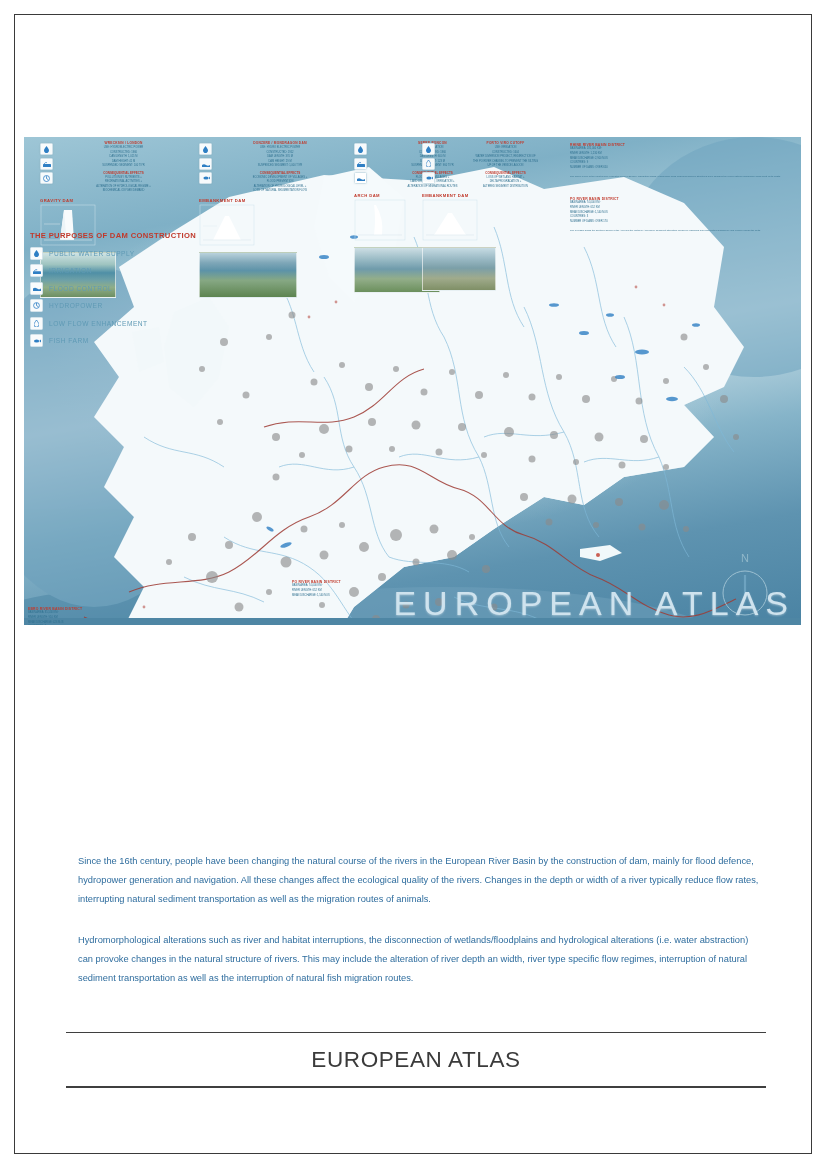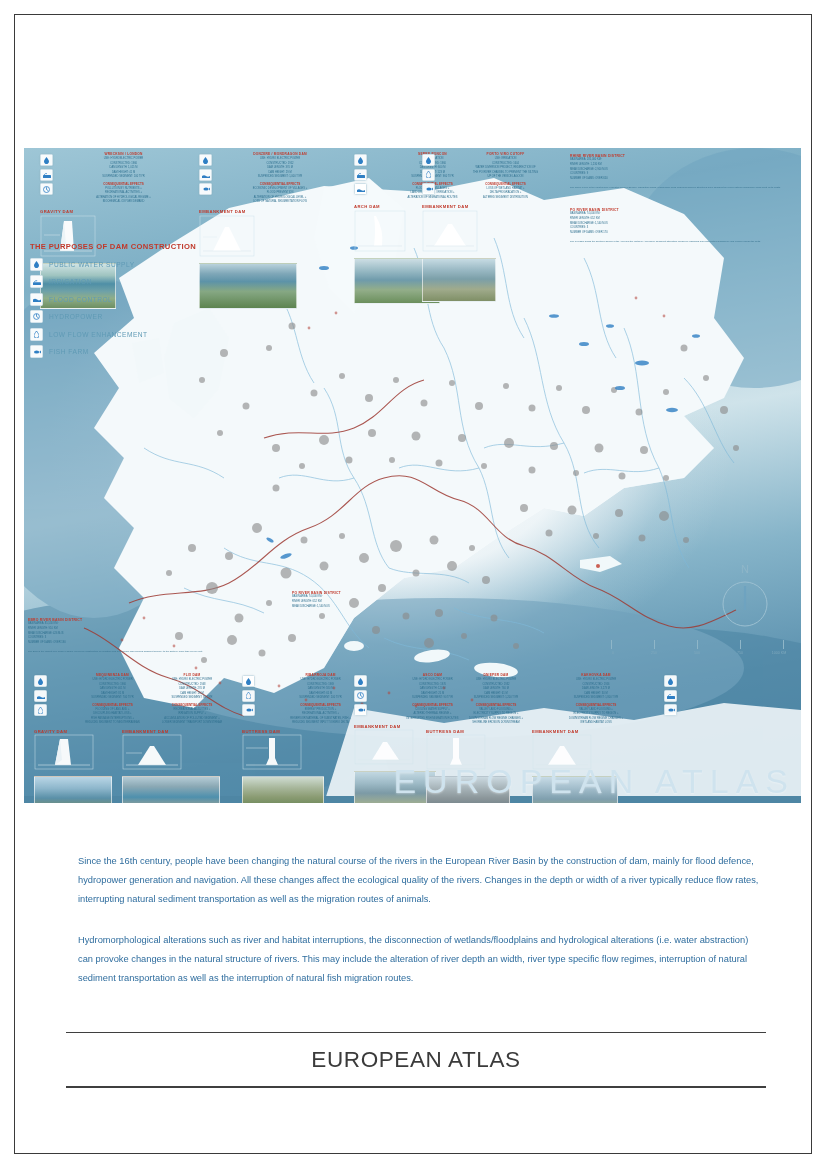--- a/index.html
+++ b/index.html
@@ -8,21 +8,21 @@
     font-family:"Liberation Sans", sans-serif;
     overflow:hidden;position:relative;
   }
   .page-border{
     position:absolute;left:14px;top:14px;width:798px;height:1140px;
     border:1.5px solid #3a3a3a;box-sizing:border-box;background:#fff;
   }
 
   
   .poster{
-    position:absolute;left:24px;top:148px;width:777px;height:655px;
+    position:absolute;left:24px;top:137px;width:777px;height:488px;
     overflow:hidden;
     background:
       radial-gradient(ellipse 55% 45% at 47% 46%, rgba(255,255,255,0.97) 0%, rgba(250,252,253,0.85) 42%, rgba(210,228,236,0.18) 66%, rgba(255,255,255,0) 80%),
       linear-gradient(170deg,#9ec6d6 0%,#7fb0c6 18%,#a7cbd9 33%,#cfe3ea 48%,#86b4c9 66%,#5e93b0 82%,#4a83a3 100%);
   }
 
   
   .mapsvg{position:absolute;left:0;top:0;width:777px;height:655px;}
 
   

